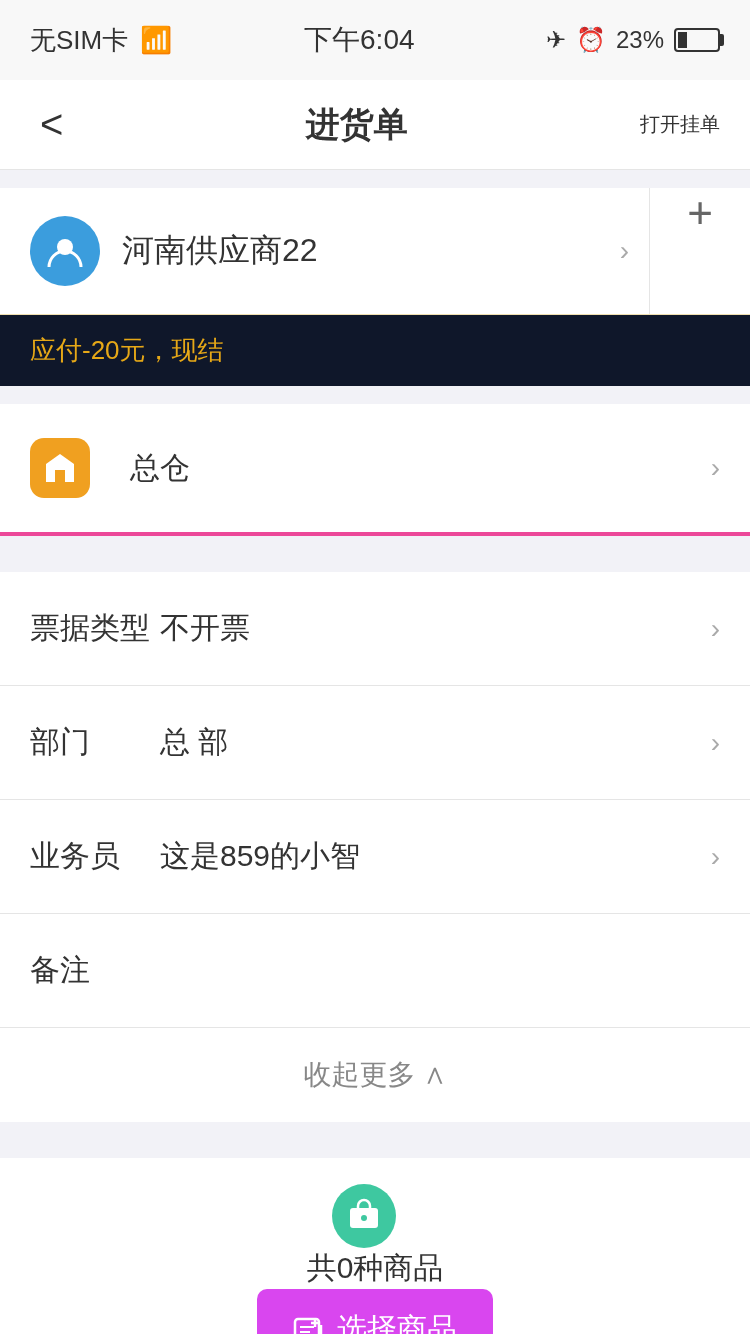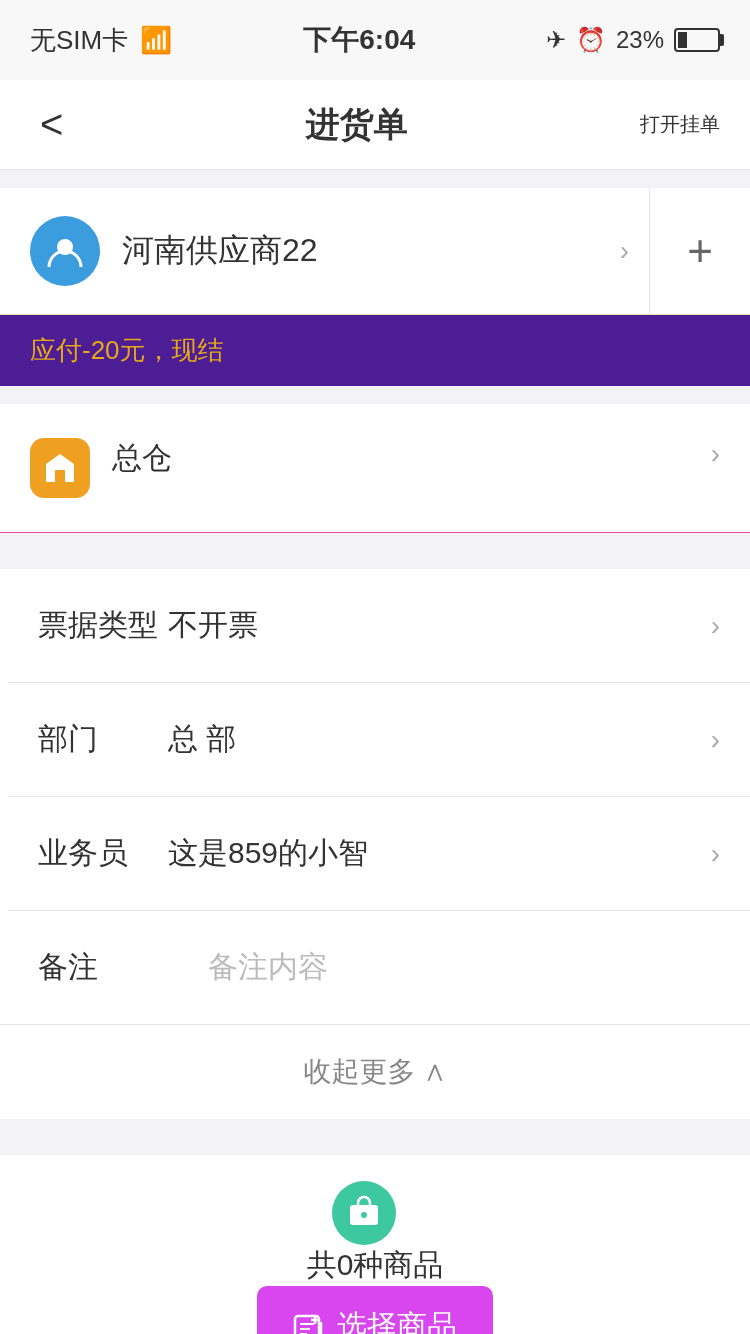--- a/index.html
+++ b/index.html
@@ -19,21 +19,21 @@
       height: 80px;
       background: #f8f8f8;
       display: flex;
       align-items: center;
       justify-content: space-between;
       padding: 0 30px;
       font-size: 26px;
       color: #333;
     }
     .status-left { display: flex; align-items: center; gap: 12px; }
-    .status-center { font-size: 28px; font-weight: 700; }
+    .status-center { font-size: 28px; font-weight: 400; }
     .status-right { display: flex; align-items: center; gap: 10px; font-size: 24px; }
     .battery {
       display: inline-flex; align-items: center;
       border: 2px solid #333; border-radius: 4px;
       width: 46px; height: 24px; padding: 2px;
       position: relative;
     }
     .battery::after {
       content: '';
       position: absolute; right: -6px; top: 50%;
@@ -76,21 +76,21 @@
     
     .content {
       background: #f2f2f7;
     }
 
     
     .supplier-section {
       background: #fff;
       margin-top: 18px;
       display: flex;
-      align-items: center;
+      align-items: flex-start;
     }
     .supplier-main {
       flex: 1;
       display: flex;
       align-items: center;
       padding: 28px 20px 28px 30px;
       border-right: 1px solid #e5e5e5;
     }
     .supplier-avatar {
       width: 70px;
@@ -121,41 +121,42 @@
       display: flex;
       align-items: center;
       justify-content: center;
       font-size: 44px;
       color: #666;
       cursor: pointer;
     }
 
     
     .notice-banner {
-      background: #4c1d95;
+      background: #0f172a;
       padding: 18px 30px;
       font-size: 26px;
       color: #e6a817;
       border-top: 1px solid #f0e0b0;
     }
 
     
     .divider {
       height: 18px;
       background: #f2f2f7;
     }
 
     
     .row-item {
       background: #fff;
       display: flex;
-      align-items: flex-start;
+      align-items: center;
       padding: 34px 30px;
-      border-bottom: 1px solid #ec4899;
-      cursor: pointer;
+      border-bottom: 4px solid #ec4899;
+      cursor: pointer;
+      gap: 18px;
     }
     .row-item:last-child { border-bottom: none; }
     .row-icon {
       width: 60px;
       height: 60px;
       border-radius: 14px;
       background: #f0a020;
       display: flex;
       align-items: center;
       justify-content: center;
@@ -170,21 +171,20 @@
     }
     .row-chevron {
       font-size: 28px;
       color: #aaa;
     }
 
     
     .form-section {
       background: #fff;
       margin-top: 18px;
-      padding-left: 8px;
     }
     .form-item {
       display: flex;
       align-items: center;
       padding: 36px 30px;
       border-bottom: 1px solid #e5e5e5;
       cursor: pointer;
     }
     .form-item:last-child { border-bottom: none; gap: 40px; }
     .form-key {
@@ -328,21 +328,20 @@
       <span class="form-value">总 部</span>
       <span class="form-chevron">›</span>
     </div>
     <div class="form-item">
       <span class="form-key">业务员</span>
       <span class="form-value">这是859的小智</span>
       <span class="form-chevron">›</span>
     </div>
     <div class="form-item">
       <span class="form-key">备注</span>
-      <span class="form-value placeholder">备注内容</span>
     </div>
   </div>
 
   <div class="collapse-bar">
     <span>收起更多 ∧</span>
   </div>
 
   <div class="divider"></div>
 
   <div class="bottom-section">

